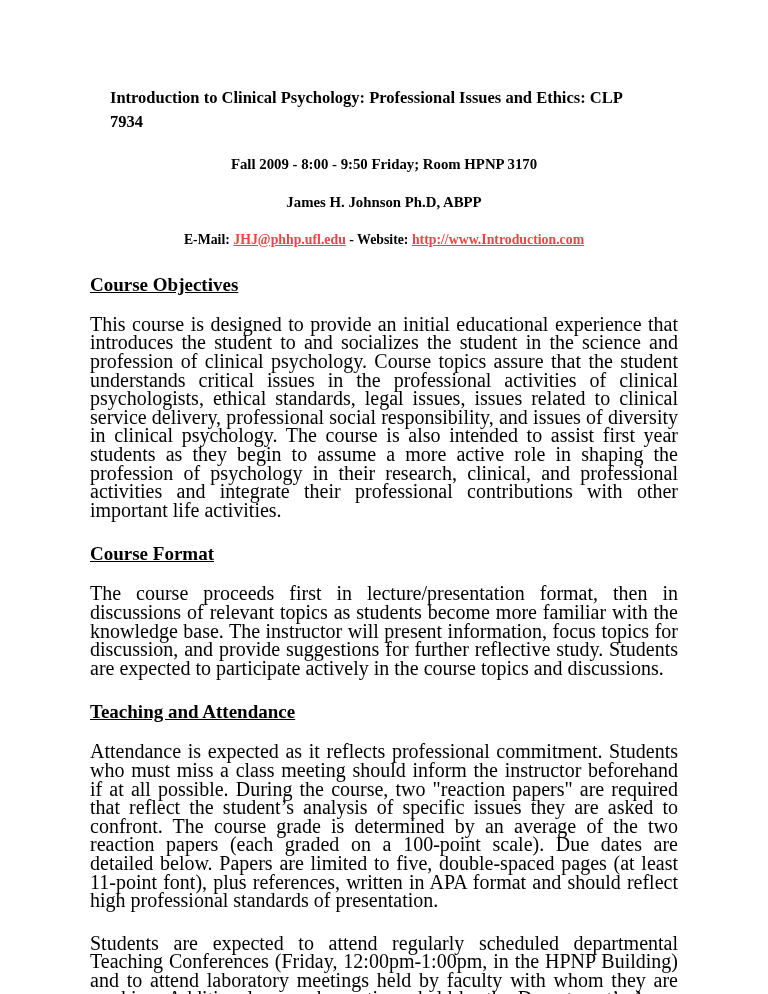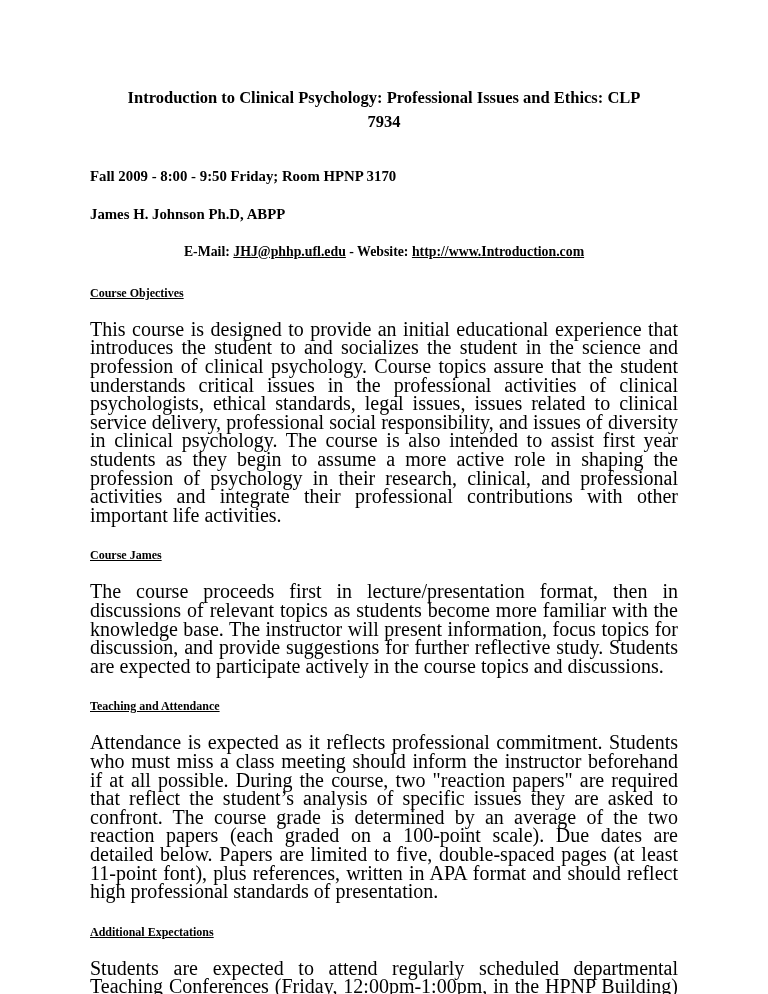--- a/index.html
+++ b/index.html
@@ -14,45 +14,44 @@
     margin: 0 auto;
     background: #ffffff;
     color: #000000;
     font-family: "Liberation Serif", "DejaVu Serif", serif;
     padding: 86px 90px 30px 90px;
     overflow: hidden;
   }
   .doc-title {
     font-size: 16.5px;
     font-weight: bold;
-    text-align: center;
     line-height: 1.45;
-    margin: 0 0 34px 0;
+    margin: 0 0 22px 0;
     padding: 0 20px;
   }
   .center-line {
-    text-align: left;
+    text-align: center;
     font-weight: bold;
     font-size: 14.8px;
     margin: 0 0 21px 0;
   }
   .contact-line {
     text-align: center;
     font-weight: bold;
     font-size: 13.8px;
     margin: 0 0 26px 0;
   }
   .contact-line a {
-    color: #000000;
+    color: #ef4444;
     text-decoration: underline;
     cursor: pointer;
   }
   .section { margin: 0 0 24px 0; }
   .section-heading {
-    font-size: 12px;
+    font-size: 19px;
     font-weight: bold;
     text-decoration: underline;
     margin: 11px 0 19px 0;
   }
   .section-body {
     font-size: 20px;
     line-height: 18.6px;
     text-align: justify;
     margin: 0;
   }
@@ -74,27 +73,26 @@
     <span>- Website:</span>
     <a>http://www.Introduction.com</a>
   </p>
 
   <div class="section">
     <h2 class="section-heading">Course Objectives</h2>
     <p class="section-body">This course is designed to provide an initial educational experience that introduces the student to and socializes the student in the science and profession of clinical psychology. Course topics assure that the student understands critical issues in the professional activities of clinical psychologists, ethical standards, legal issues, issues related to clinical service delivery, professional social responsibility, and issues of diversity in clinical psychology. The course is also intended to assist first year students as they begin to assume a more active role in shaping the profession of psychology in their research, clinical, and professional activities and integrate their professional contributions with other important life activities.</p>
   </div>
 
   <div class="section">
-    <h2 class="section-heading">Course James</h2>
+    <h2 class="section-heading">Course Format</h2>
     <p class="section-body">The course proceeds first in lecture/presentation format, then in discussions of relevant topics as students become more familiar with the knowledge base. The instructor will present information, focus topics for discussion, and provide suggestions for further reflective study. Students are expected to participate actively in the course topics and discussions.</p>
   </div>
 
   <div class="section">
     <h2 class="section-heading">Teaching and Attendance</h2>
     <p class="section-body">Attendance is expected as it reflects professional commitment. Students who must miss a class meeting should inform the instructor beforehand if at all possible. During the course, two "reaction papers" are required that reflect the student’s analysis of specific issues they are asked to confront. The course grade is determined by an average of the two reaction papers (each graded on a 100-point scale). Due dates are detailed below. Papers are limited to five, double-spaced pages (at least 11-point font), plus references, written in APA format and should reflect high professional standards of presentation.</p>
   </div>
 
   <div class="section">
-    <h2 class="section-heading">Additional Expectations</h2>
     <p class="section-body">Students are expected to attend regularly scheduled departmental Teaching Conferences (Friday, 12:00pm-1:00pm, in the HPNP Building) and to attend laboratory meetings held by faculty with whom they are working. Additional research meetings, held by the Department’s Areas of Concentration, are available to students. Each of these provide information about the research and clinical activities available in the department. Students are also expected to attend additional meetings as scheduled by the Program Director. These are typically scheduled on Fridays from 11:00 – 12:00. These meetings should be thought of as resources that assist students in orienting</p>
   </div>
 
 </div>
 
 </body></html>

